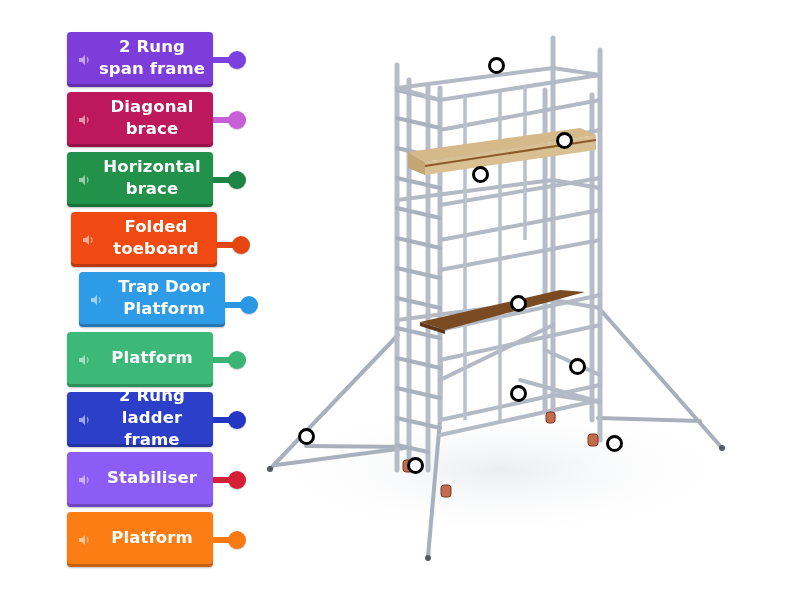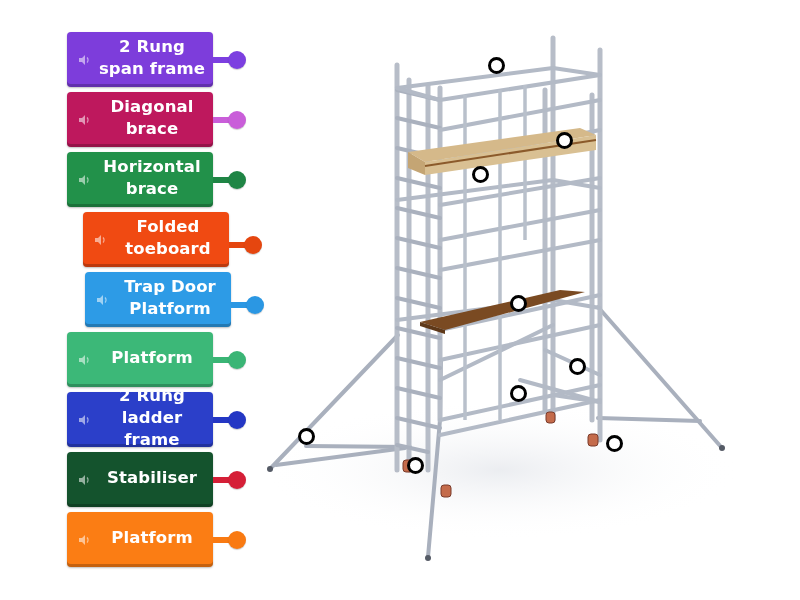--- a/index.html
+++ b/index.html
@@ -73,34 +73,34 @@
           <path d="M1 4h3l3-3v10L4 8H1z" fill="#fff"></path>
           <path d="M9 3.5a3.5 3.5 0 0 1 0 5" stroke="#fff" stroke-width="1.2" fill="none"></path>
         </svg>
         <div class="txt">
           <span><span>Horizontal</span><br><span>brace</span></span>
         </div>
       </div>
       <div class="conn" style="background: rgb(31, 133, 69);"></div>
       <div class="dot" style="background: rgb(31, 133, 69);"></div>
     </div>
-    <div style="position: absolute; left: 16px; top: 212px; width: 260px; height: 65px;">
+    <div style="position: absolute; left: 4px; top: 212px; width: 260px; height: 65px;">
       <div class="label" style="top: 0px; background: rgb(240, 74, 18);">
         <svg class="spk" viewBox="0 0 12 12">
           <path d="M1 4h3l3-3v10L4 8H1z" fill="#fff"></path>
           <path d="M9 3.5a3.5 3.5 0 0 1 0 5" stroke="#fff" stroke-width="1.2" fill="none"></path>
         </svg>
         <div class="txt">
           <span><span>Folded</span><br><span>toeboard</span></span>
         </div>
       </div>
       <div class="conn" style="background: rgb(229, 70, 15);"></div>
       <div class="dot" style="background: rgb(229, 70, 15);"></div>
     </div>
-    <div style="position: absolute; left: 18px; top: 272px; width: 260px; height: 65px;">
+    <div style="position: absolute; left: 12px; top: 272px; width: 260px; height: 65px;">
       <div class="label" style="top: 0px; background: rgb(45, 155, 230);">
         <svg class="spk" viewBox="0 0 12 12">
           <path d="M1 4h3l3-3v10L4 8H1z" fill="#fff"></path>
           <path d="M9 3.5a3.5 3.5 0 0 1 0 5" stroke="#fff" stroke-width="1.2" fill="none"></path>
         </svg>
         <div class="txt">
           <span><span>Trap Door</span><br><span>Platform</span></span>
         </div>
       </div>
       <div class="conn" style="background: rgb(43, 151, 227);"></div>
@@ -126,21 +126,21 @@
           <path d="M9 3.5a3.5 3.5 0 0 1 0 5" stroke="#fff" stroke-width="1.2" fill="none"></path>
         </svg>
         <div class="txt">
           <span><span>2 Rung</span><br><span>ladder frame</span></span>
         </div>
       </div>
       <div class="conn" style="background: rgb(36, 55, 196);"></div>
       <div class="dot" style="background: rgb(36, 55, 196);"></div>
     </div>
     <div style="position: absolute; left: 0px; top: 452px; width: 260px; height: 55px;">
-      <div class="label" style="top: 0px; background: #14532d;">
+      <div class="label" style="top: 0px; background: #8b5cf6;">
         <svg class="spk" viewBox="0 0 12 12">
           <path d="M1 4h3l3-3v10L4 8H1z" fill="#fff"></path>
           <path d="M9 3.5a3.5 3.5 0 0 1 0 5" stroke="#fff" stroke-width="1.2" fill="none"></path>
         </svg>
         <div class="txt">
           <span>Stabiliser</span>
         </div>
       </div>
       <div class="conn" style="background: rgb(213, 31, 55);"></div>
       <div class="dot" style="background: rgb(213, 31, 55);"></div>

